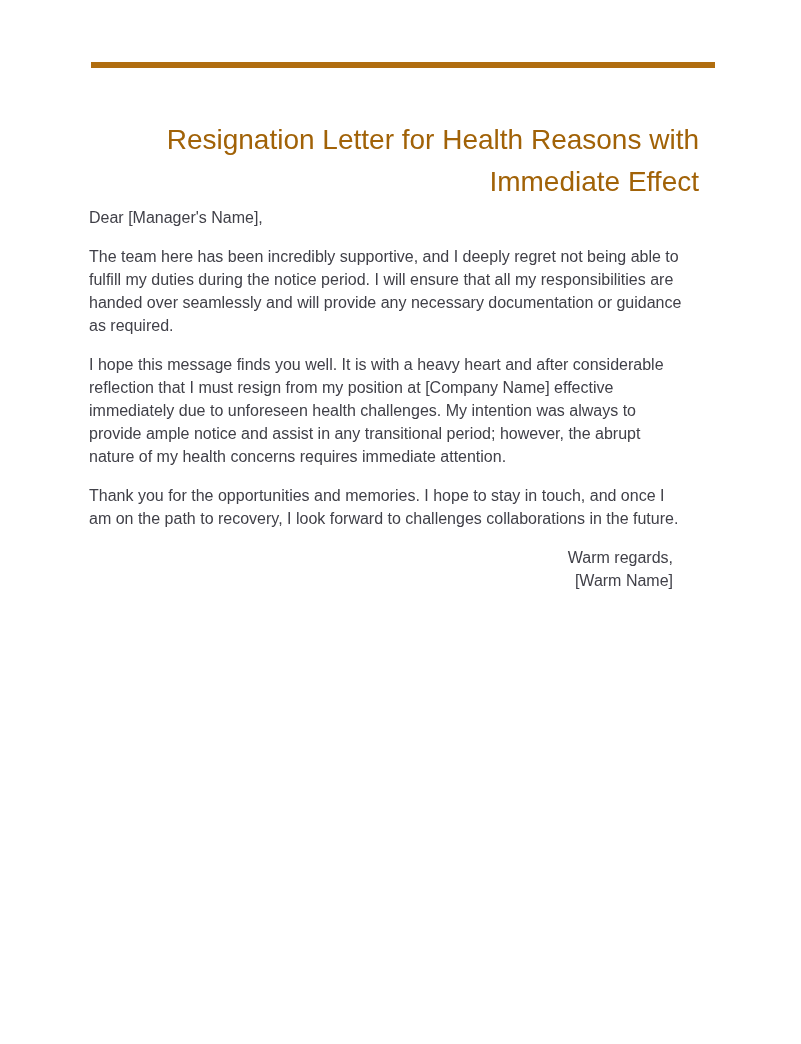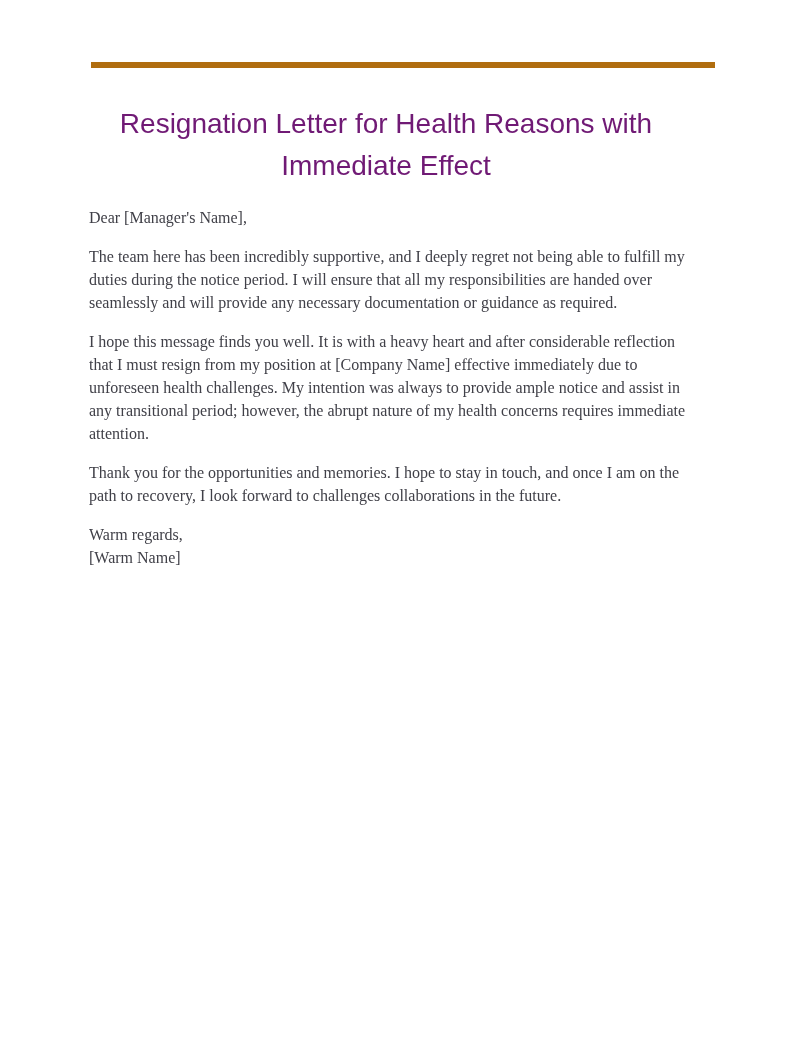--- a/index.html
+++ b/index.html
@@ -1,30 +1,30 @@
 <!DOCTYPE html>
 <html><head>
 <meta charset="utf-8">
 <style>
   html, body { margin:0; padding:0; background:#ffffff; }
   body { width:801px; height:1044px; position:relative; overflow:hidden; font-family:"Liberation Sans", sans-serif; color:#3f3f46; }
   .topbar { position:absolute; left:91px; top:62px; width:624px; height:6px; background:#b06d0f; }
-  .title { position:absolute; left:89px; top:103px; width:594px; text-align:center; font-size:28px; line-height:42px; color:#701a75; margin:0; font-weight:normal; }
+  .title { position:absolute; left:89px; top:103px; width:594px; text-align:right; font-size:28px; line-height:42px; color:#a16207; margin:16px; font-weight:normal; }
   .body { position:absolute; left:89px; top:206px; width:600px; font-size:16px; line-height:23px; color:#404048; }
-  .body p { margin:0 0 16px 0;font-family:Liberation Serif, serif; }
+  .body p { margin:0 0 16px 0; }
 </style>
 </head>
 <body>
 
 <div class="topbar"></div>
 
 <h1 class="title">Resignation Letter for Health Reasons with Immediate Effect</h1>
 
 <div class="body">
   <p>Dear [Manager's Name],</p>
   <p>The team here has been incredibly supportive, and I deeply regret not being able to fulfill my duties during the notice period. I will ensure that all my responsibilities are handed over seamlessly and will provide any necessary documentation or guidance as required.</p>
   <p>I hope this message finds you well. It is with a heavy heart and after considerable reflection that I must resign from my position at [Company Name] effective immediately due to unforeseen health challenges. My intention was always to provide ample notice and assist in any transitional period; however, the abrupt nature of my health concerns requires immediate attention.</p>
   <p>Thank you for the opportunities and memories. I hope to stay in touch, and once I am on the path to recovery, I look forward to challenges collaborations in the future.</p>
-  <p style="margin:0;">
+  <p style="margin:16px;text-align:right;">
     <span>Warm regards,</span><br>
     <span>[Warm Name]</span>
   </p>
 </div>
 
 </body></html>

